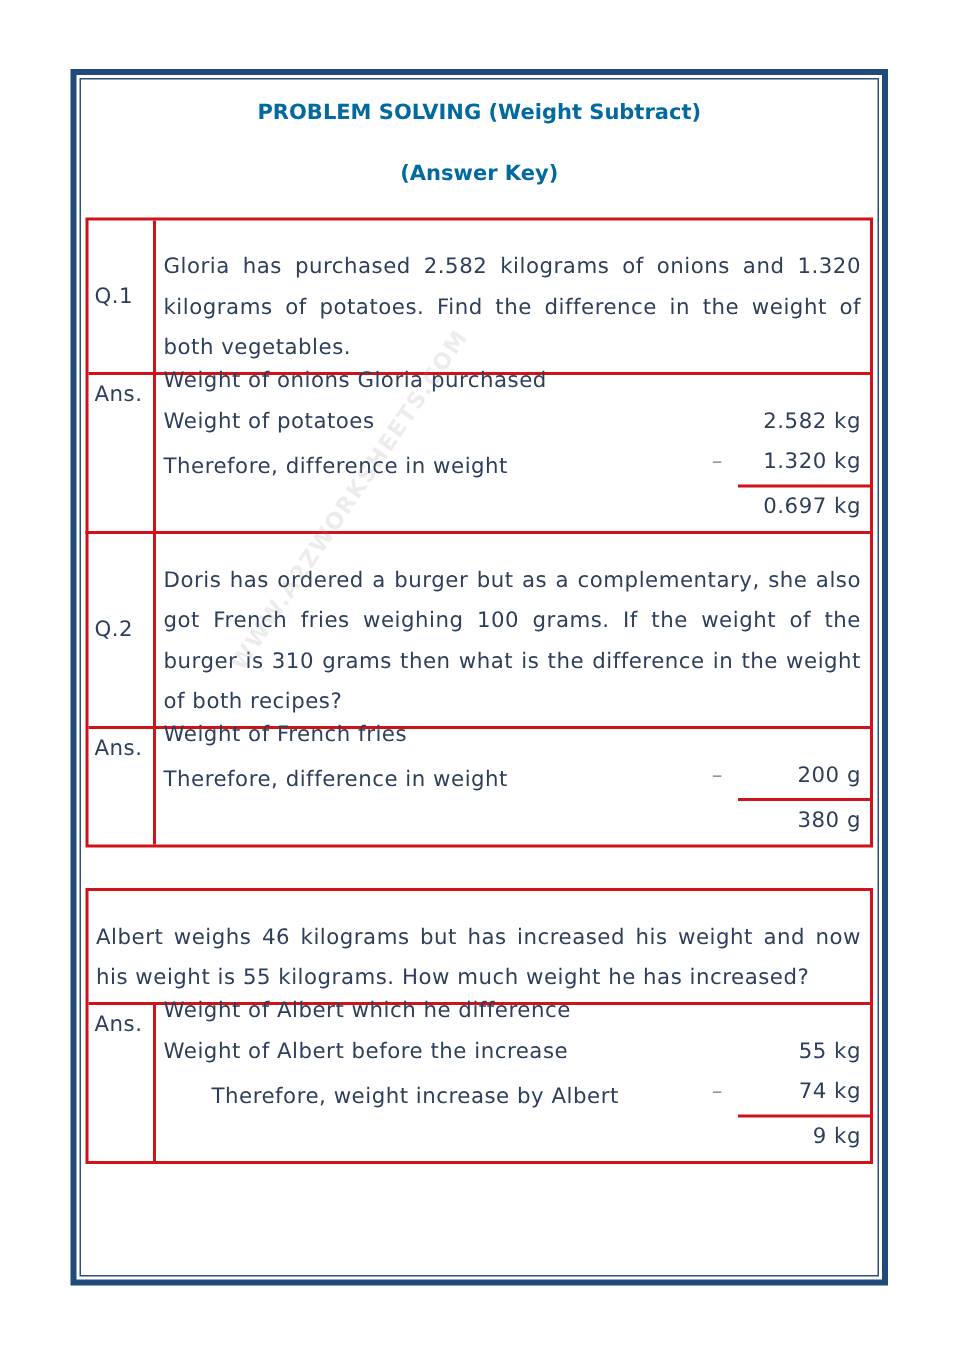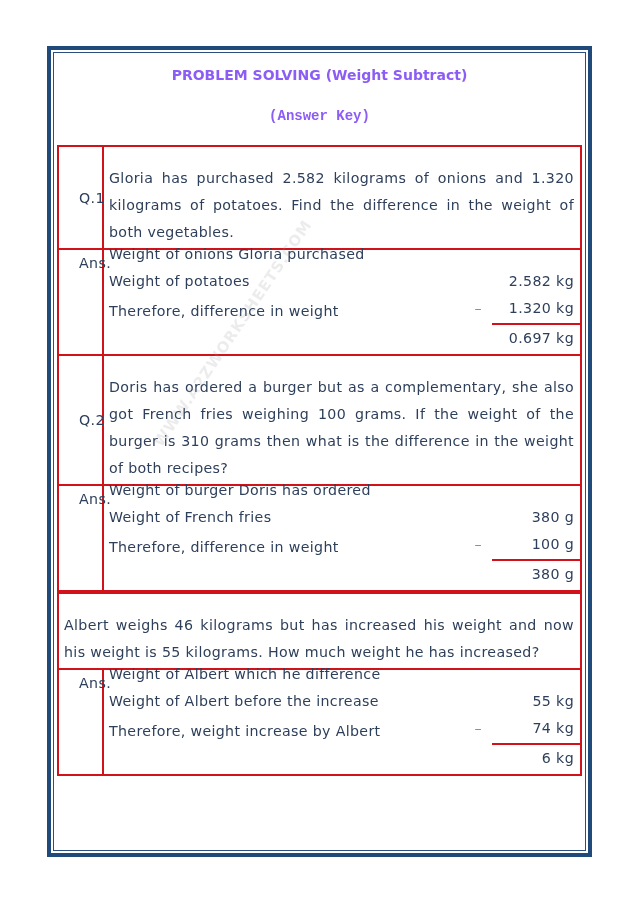--- a/index.html
+++ b/index.html
@@ -13,36 +13,36 @@
       width: 545px; height: 811px;
       border: 4px solid #1f4a7a;
     }
     .page-inner {
       position: absolute; left: 2px; top: 2px; right: 2px; bottom: 2px;
       border: 1px solid #2b4f7e;
     }
     .title {
       position: absolute; left: 0; width: 100%;
       text-align: center; font-weight: bold;
-      font-size: 14px; color: #8b5cf6;
+      font-size: 14px; color: #0369a1;
     }
     .title.main { top: 14px; }
-    .title.sub { top: 55px; font-family: Liberation Mono, monospace; }
+    .title.sub { top: 55px; }
 
     .qtable {
       position: absolute; left: 57px; width: 525px;
       border: 2px solid #d0121b;
       color: #2d3f5a; font-size: 14.2px;
       letter-spacing: 0.35px;
     }
     .qrow { position: relative; display: flex; }
     .qrow.question { border-bottom: 2px solid #d0121b; }
     .label-cell {
       width: 45px; border-right: 2px solid #d0121b;
-      padding-left: 20px; display: flex; align-items: center;
+      padding-left: 4px; display: flex; align-items: center;
     }
     .label-cell.top { align-items: flex-start; padding-top: 5px; text-align: right; }
     .content-cell { flex: 1; padding: 18px 6px 2px 5px; border-radius: 19px; }
     .qtext {
       line-height: 27px; text-align: justify;
     }
     .ans-line {
       position: relative; height: 27px; line-height: 27px;
       display: flex; justify-content: flex-end; flex-direction: column;
     }
@@ -104,27 +104,23 @@
   <div class="qrow question">
     <div class="label-cell">Q.2</div>
     <div class="content-cell">
         <div class="qtext">Doris has ordered a burger but as a complementary, she also got French fries weighing 100 grams. If the weight of the burger is 310 grams then what is the difference in the weight of both recipes?</div>
       </div>
   </div>
   <div class="qrow">
     <div class="label-cell top">Ans.</div>
     <div class="content-cell">
       <div class="ans-line">
-        <span>Weight of burger Doris has ordered</span>
-        <span class="val">380 g</span>
-      </div>
-      <div class="ans-line">
         <span>Weight of French fries</span>
         <span class="minus">–</span>
-        <span class="val">100 g</span>
+        <span class="val">200 g</span>
       </div>
       <div class="ans-line" style="margin-top:3px;">
         <div class="sep" style="top:-2px;"></div>
         <span>Therefore, difference in weight</span>
         <span class="val">380 g</span>
       </div>
     </div>
   </div>
 </div>
 
@@ -139,22 +135,22 @@
     <div class="content-cell">
       <div class="ans-line">
         <span>Weight of Albert which he difference</span>
         <span class="val">55 kg</span>
       </div>
       <div class="ans-line">
         <span>Weight of Albert before the increase</span>
         <span class="minus">–</span>
         <span class="val">74 kg</span>
       </div>
-      <div class="ans-line" style="margin-top:3px;">
+      <div class="ans-line" style="margin-top:3px;margin-left:32px;">
         <div class="sep" style="top:-2px;"></div>
         <span>Therefore, weight increase by Albert</span>
-        <span class="val">6 kg</span>
+        <span class="val">9 kg</span>
       </div>
     </div>
   </div>
 </div>
 
 <div class="watermark">WWW.A2ZWORKSHEETS.COM</div>
 
 </body></html>

